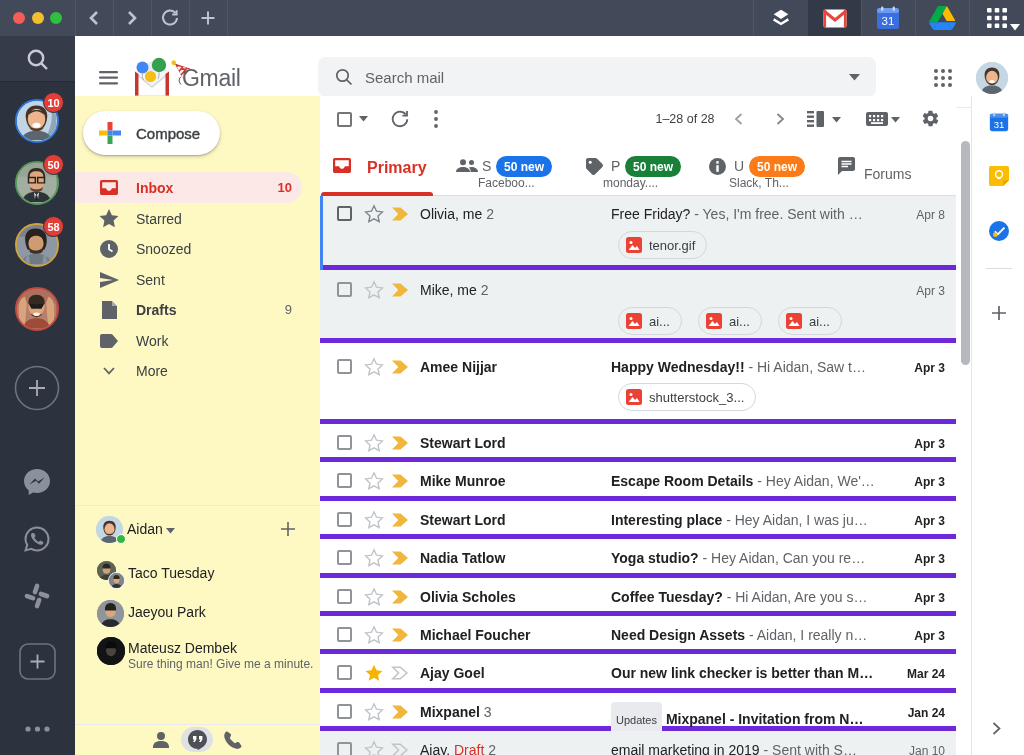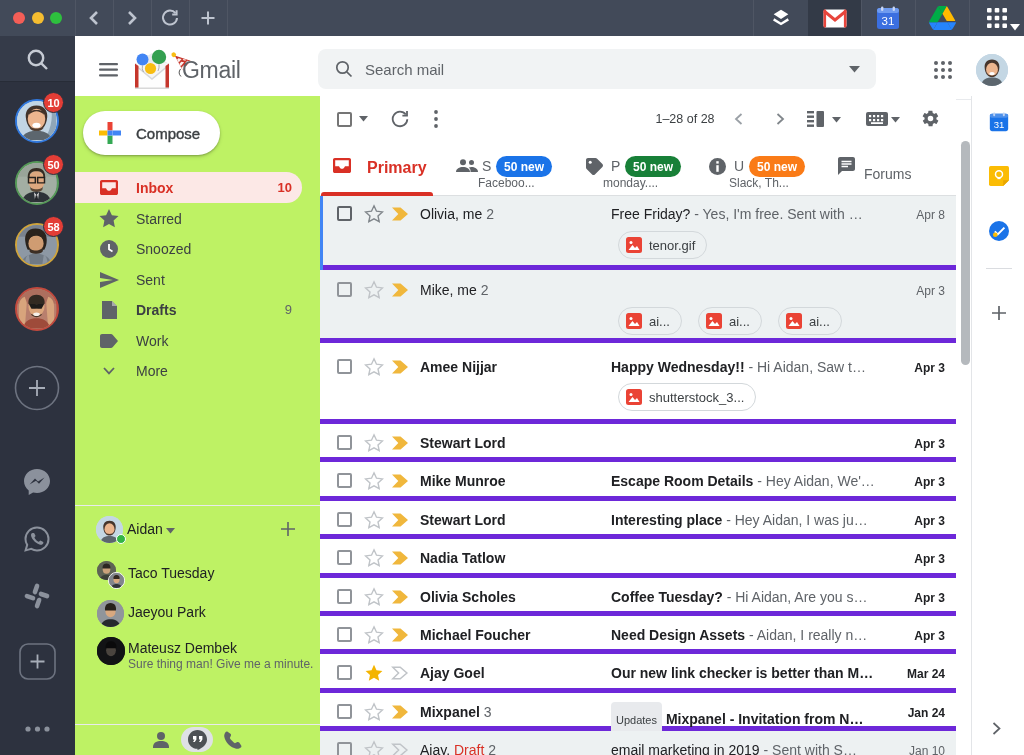--- a/index.html
+++ b/index.html
@@ -11,25 +11,25 @@
 #topbar .dot{position:absolute;top:12px;width:12px;height:12px;border-radius:50%}
 #topbar .sep{position:absolute;top:0;width:1px;height:36px;background:rgba(255,255,255,.07)}
 .navbtn{position:absolute;top:0;height:36px;display:flex;align-items:center;justify-content:center}
 #gmtile{position:absolute;left:808px;top:0;width:53px;height:36px;background:#333a47;display:flex;align-items:center;justify-content:center}
 
 #appside{position:absolute;left:0;top:36px;width:75px;height:719px;background:#2d323f}
 #sidesearch{position:absolute;left:0;top:0;width:75px;height:46px;background:#353b49;border-bottom:1px solid #272c37}
 .av{position:absolute;left:15px;width:44px;height:44px;border-radius:50%}
 .badge{position:absolute;left:43px;width:21px;height:21px;border-radius:50%;background:#e33d36;color:#fff;font-size:11px;font-weight:bold;display:flex;align-items:center;justify-content:center;border:1px solid #2d323f}
 
-#gheader{position:absolute;left:75px;top:40px;width:801px;height:60px;background:#fff}
+#gheader{position:absolute;left:75px;top:48px;width:801px;height:60px;background:#fff}
 #gheader:after{content:"";position:absolute;left:0;top:59px;width:896px;height:1px;background:#e8eaed}
 #searchbar{position:absolute;left:243px;top:9px;width:558px;height:40px;background:#f1f3f4;border-radius:8px}
 
-#gnav{position:absolute;left:75px;top:96px;width:245px;height:659px;background:#bef264}
+#gnav{position:absolute;left:75px;top:96px;width:245px;height:659px;background:#fef9c3}
 #compose{position:absolute;left:8px;top:15px;width:137px;height:44px;border-radius:22px;background:#fff;box-shadow:0 1px 2px rgba(0,0,0,.25),0 2px 4px rgba(0,0,0,.12);display:flex;align-items:center}
 .navitem{position:absolute;left:0;width:245px;height:31px;display:flex;align-items:center;font-size:14px;color:#3c4043}
 .navitem .ic{position:absolute;left:24px;width:20px;height:20px;display:flex;align-items:center;justify-content:center}
 .navitem .lb{position:absolute;left:61px}
 .navitem .ct{position:absolute;right:28px;font-size:13px;color:#5f6368}
 
 #list{position:absolute;left:320px;top:96px;width:636px;height:659px;background:#fff}
 .trow{position:absolute;left:0;width:636px;border-bottom:5px solid #6d28d9;background:#fff}
 .trow.read{background:#edf1f2}
 .cb{position:absolute;left:17px;width:15px;height:15px;border:2px solid #909499;border-radius:2px}
@@ -642,20 +642,21 @@
     </div>
     <div class="trow" style="top:443px;height:39px">
       <div class="cb" style="top:11px"></div>
       <svg class="abs" style="left:44px;top:9px" width="20" height="20" viewBox="0 0 20 20">
           <path d="M10 1.8 L12.5 7.2 L18.4 7.9 L14 11.9 L15.2 17.7 L10 14.8 L4.8 17.7 L6 11.9 L1.6 7.9 L7.5 7.2 Z" fill="none" stroke="#c0c4c8" stroke-width="1.4"></path>
         </svg>
       <svg class="abs" style="left:71px;top:12px" width="20" height="14" viewBox="0 0 20 14">
           <path d="M1 0.5 H9.5 L17 7 L9.5 13.5 H1 L7.3 7 Z" fill="#f0b73c"></path>
         </svg>
       <div class="sender bold" style="top:11px">Nadia Tatlow</div>
+      <div class="subj bold" style="top:11px">Yoga studio? <span class="gray">- Hey Aidan, Can you re…</span></div>
       <div class="date bold" style="top:13px">Apr 3</div>
     </div>
     <div class="trow" style="top:482px;height:38px">
       <div class="cb" style="top:11px"></div>
       <svg class="abs" style="left:44px;top:9px" width="20" height="20" viewBox="0 0 20 20">
           <path d="M10 1.8 L12.5 7.2 L18.4 7.9 L14 11.9 L15.2 17.7 L10 14.8 L4.8 17.7 L6 11.9 L1.6 7.9 L7.5 7.2 Z" fill="none" stroke="#c0c4c8" stroke-width="1.4"></path>
         </svg>
       <svg class="abs" style="left:71px;top:12px" width="20" height="14" viewBox="0 0 20 14">
           <path d="M1 0.5 H9.5 L17 7 L9.5 13.5 H1 L7.3 7 Z" fill="#f0b73c"></path>
         </svg>

